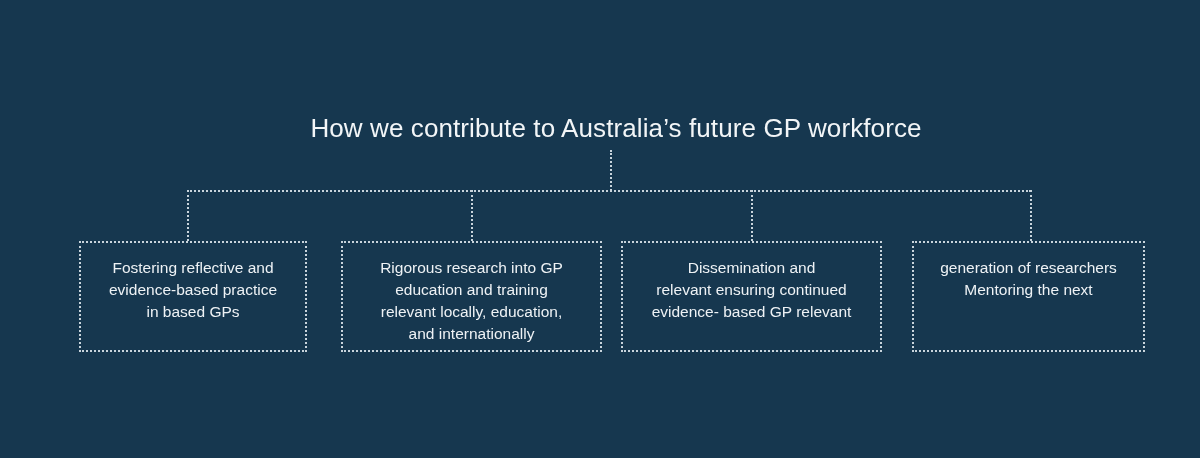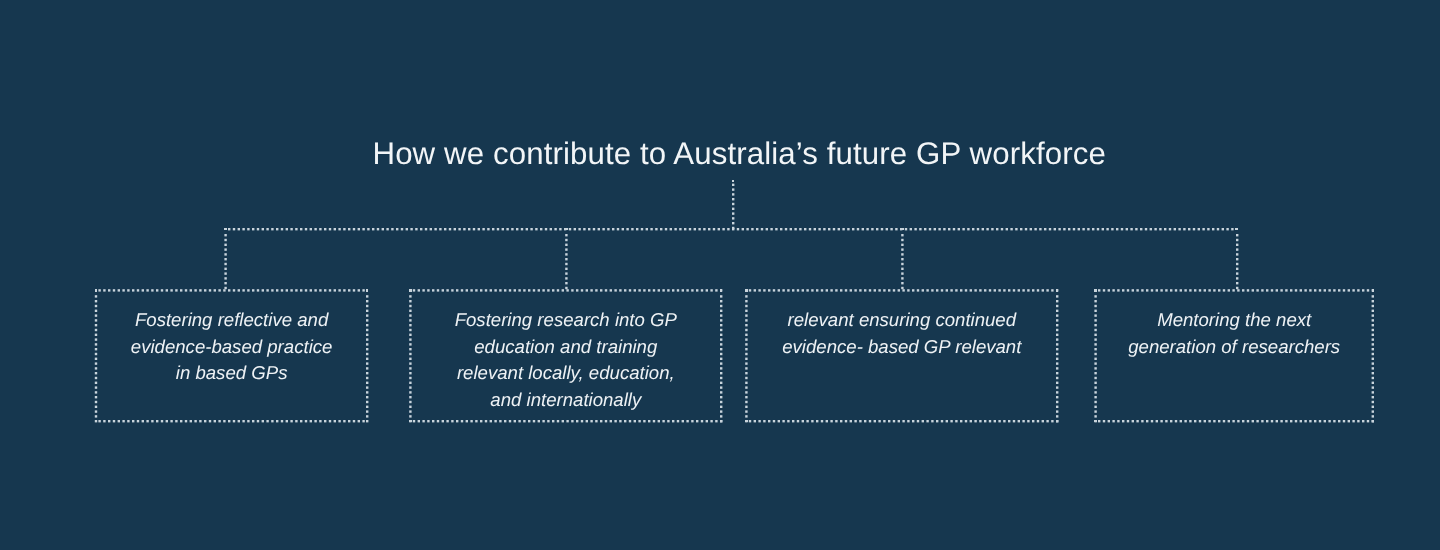--- a/index.html
+++ b/index.html
@@ -78,21 +78,21 @@
     line-height: 22px;
     text-align: center;
     padding: 14px 10px 0 10px;
     box-sizing: border-box;
   }
   .node-1 { left: 79px;  width: 228px; }
   .node-2 { left: 341px; width: 261px; }
   .node-3 { left: 621px; width: 261px; }
   .node-4 { left: 912px; width: 233px; }
 
-  .node-text { display: block; font-style: italic; }
+  .node-text { display: block; }
 </style>
 </head>
 <body>
 
 <div id="diagram">
 
   <div class="diagram-title">How we contribute to Australia’s future GP workforce</div>
 
   <div class="connector-layer">
     <div class="conn-v stem"></div>
@@ -103,29 +103,30 @@
     <div class="conn-v drop-4"></div>
   </div>
 
   <div class="node-box node-1">
     <span class="node-text">Fostering reflective and</span>
     <span class="node-text">evidence-based practice</span>
     <span class="node-text">in based GPs</span>
   </div>
 
   <div class="node-box node-2">
-    <span class="node-text">Fostering research into GP</span>
+    <span class="node-text">Rigorous research into GP</span>
     <span class="node-text">education and training</span>
     <span class="node-text">relevant locally, education,</span>
     <span class="node-text">and internationally</span>
   </div>
 
   <div class="node-box node-3">
+    <span class="node-text">Dissemination and</span>
     <span class="node-text">relevant ensuring continued</span>
     <span class="node-text">evidence- based GP relevant</span>
   </div>
 
   <div class="node-box node-4">
+    <span class="node-text">generation of researchers</span>
     <span class="node-text">Mentoring the next</span>
-    <span class="node-text">generation of researchers</span>
   </div>
 
 </div>
 
 </body></html>

